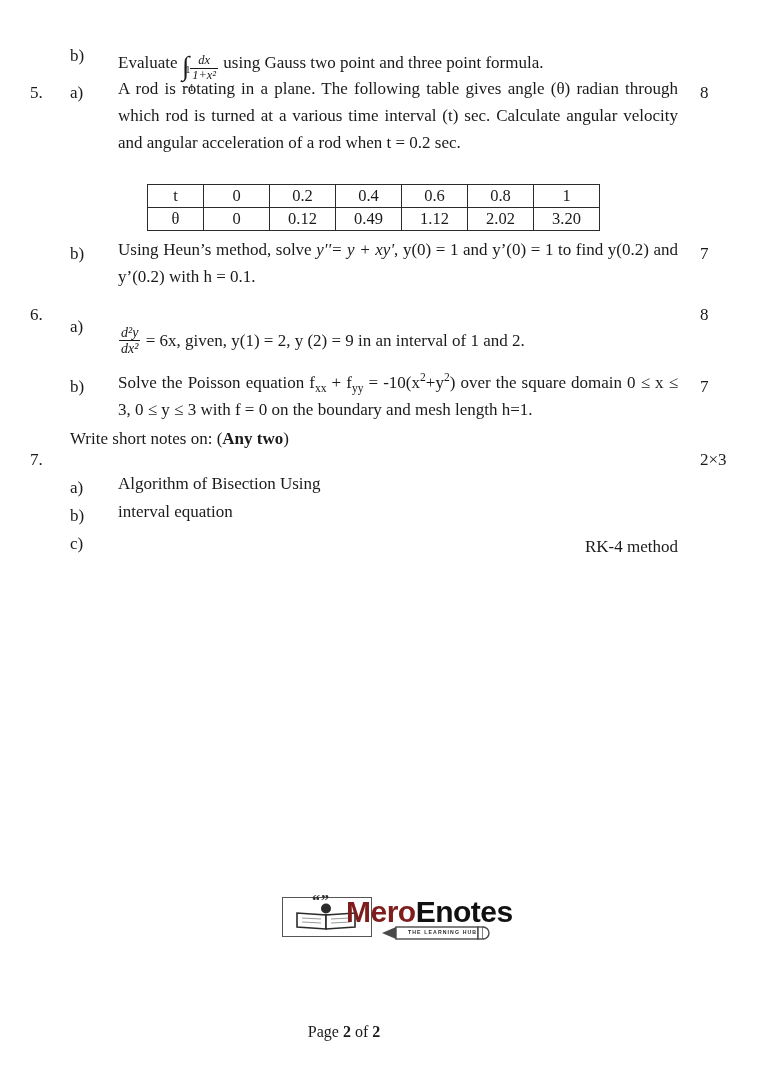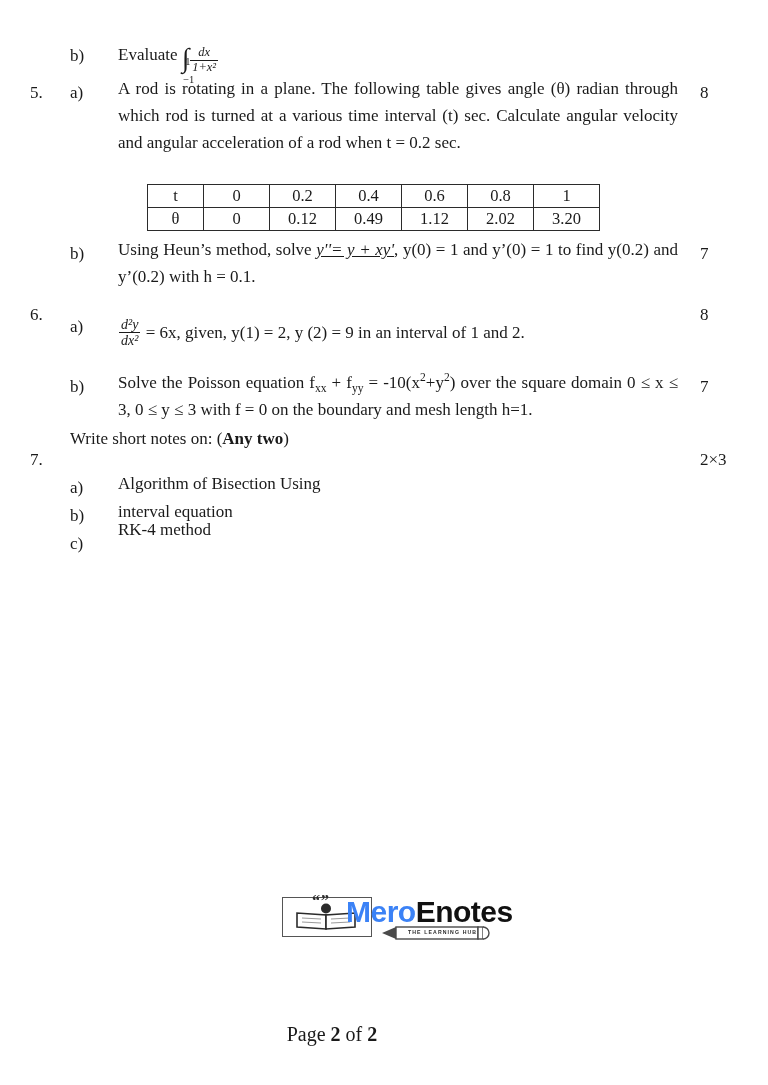--- a/index.html
+++ b/index.html
@@ -56,21 +56,20 @@
     font-size: 17px;
     line-height: 1;
   }
 
   .b { font-weight: bold; }
 
   
   .mathi {
     font-family: "Liberation Serif", "DejaVu Serif", serif;
     font-style: italic;
-    text-decoration: underline;
   }
   sub, sup {
     font-size: 0.68em;
     line-height: 0;
   }
 
   
   .integral {
     display: inline-block;
     vertical-align: -0.28em;
@@ -104,21 +103,21 @@
     top: 1px;
     white-space: nowrap;
   }
   .frac {
     display: inline-block;
     vertical-align: -0.48em;
     text-align: center;
     font-size: 12.5px;
     font-style: italic;
     line-height: 1.08;
-    margin: 8px 1px;
+    margin: 16px 1px;
   }
   .frac .num { display: block; padding: 0 2px; }
   .frac .den { display: block; border-top: 1.1px solid #1a1a1a; padding: 0 2px; }
   .frac.big { font-size: 14px; vertical-align: -0.52em; }
 
   
   .tbl-wrap {
     position: absolute;
     left: 147px;
     top: 184px;
@@ -175,21 +174,21 @@
     position: absolute;
     left: 64px;
     top: 0px;
     font-family: "Liberation Sans", sans-serif;
     font-weight: bold;
     font-size: 30px;
     letter-spacing: -0.5px;
     line-height: 34px;
     white-space: nowrap;
   }
-  .wm-mero { color: #3b82f6; }
+  .wm-mero { color: #7f1d1d; }
   .wm-enotes { color: #111111; }
   .pencil {
     position: absolute;
     left: 100px;
     top: 31px;
     width: 108px;
     height: 14px;
   }
   .tagline {
     position: absolute;
@@ -200,36 +199,36 @@
     font-weight: bold;
     letter-spacing: 1.1px;
     color: #2b2b2b;
     line-height: 9px;
     white-space: nowrap;
   }
 
   
   .footer {
     position: absolute;
-    left: 0;
+    left: 12px;
     top: 1023px;
     width: 664px;
     text-align: center;
-    font-size: 20px;
+    font-size: 16px;
   }
 </style>
 </head>
 <body>
 
 <div class="page">
 
   <div class="qrow">
     <span class="qlet" style="top:47px">b)</span>
     <div class="qbody nojust" style="top:38px;">
-      <span>Evaluate </span><span class="integral"><span class="intsign">∫</span><span class="intlim"><span class="up">1</span><span class="lo">−1</span></span><span class="frac"><span class="num">dx</span><span class="den">1+x²</span></span></span>
+      <span>Evaluate </span><span class="integral"><span class="intsign">∫</span><span class="intlim"><span class="up">1</span><span class="lo">−1</span></span><span class="frac"><span class="num">dx</span><span class="den">1+x²</span></span></span><span> using Gauss two point and three point formula.</span>
     </div>
   </div>
 
   <div class="qrow">
     <span class="qnum" style="top:84px">5.</span>
     <span class="qlet" style="top:84px">a)</span>
     <div class="qbody" style="top:75px;">A rod is rotating in a plane. The following table gives angle (θ) radian through which rod is turned at a various time interval (t) sec. Calculate angular velocity and angular acceleration of a rod when t = 0.2 sec.</div>
     <span class="marks" style="top:84px">8</span>
   </div>
 
@@ -294,21 +293,21 @@
   <div class="qrow">
     <span class="qlet" style="top:479px">a)</span>
     <div class="qbody nojust" style="top:470px;">Algorithm of Bisection Using</div>
   </div>
   <div class="qrow">
     <span class="qlet" style="top:507px">b)</span>
     <div class="qbody nojust" style="top:498px;">interval equation</div>
   </div>
   <div class="qrow">
     <span class="qlet" style="top:535px">c)</span>
-    <div class="qbody nojust" style="top:516px;">RK-4 method</div>
+    <div class="qbody nojust" style="top:533px;text-align:right;">RK-4 method</div>
   </div>
 
   <div class="logo">
     <div class="logo-box"></div>
     <div class="quotes">“”</div>
     <svg class="reader" viewBox="0 0 72 27">
       <ellipse cx="36" cy="5.5" rx="5" ry="5" fill="#2b2b2b"></ellipse>
       <path d="M36 11 C30 11 27 14 27 18 L27 25 L45 25 L45 18 C45 14 42 11 36 11 Z" fill="#2b2b2b"></path>
       <path d="M36 12 L36 26 L7 24 L7 10 Z" fill="#ffffff" stroke="#2b2b2b" stroke-width="1.6"></path>
       <path d="M36 12 L36 26 L65 24 L65 10 Z" fill="#ffffff" stroke="#2b2b2b" stroke-width="1.6"></path>

